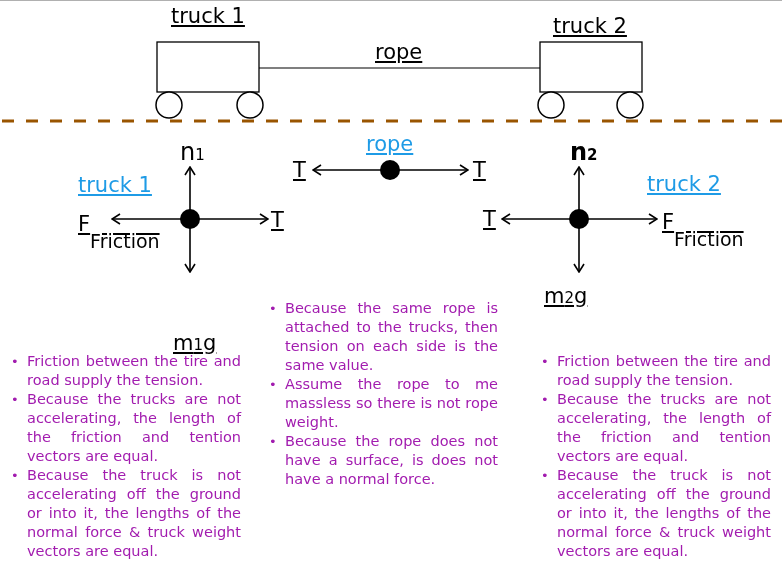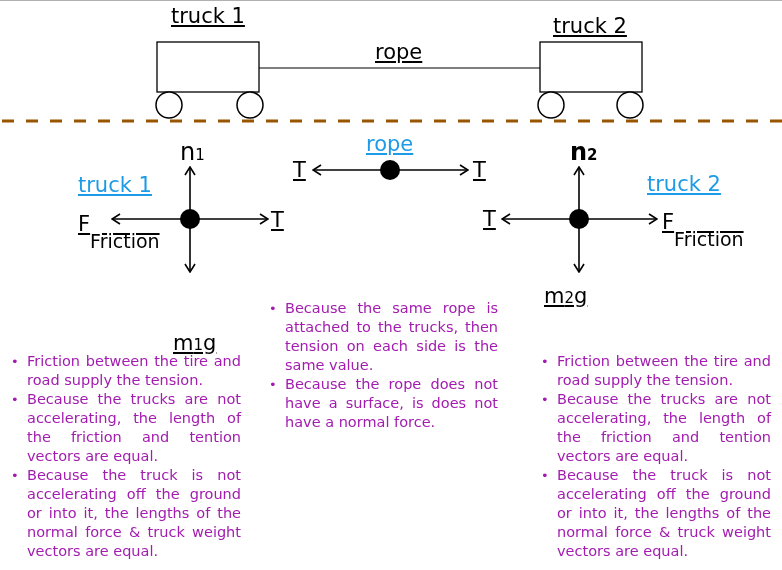--- a/index.html
+++ b/index.html
@@ -81,20 +81,21 @@
 <div class="notes" style="left:9px;top:352px;width:232px;">
   <ul>
     <li>Friction between the tire and road supply the tension.</li>
     <li>Because the trucks are not accelerating, the length of the friction and tention vectors are equal.</li>
     <li>Because the truck is not accelerating off the ground or into it, the lengths of the normal force &amp; truck weight vectors are equal.</li>
   </ul>
 </div>
 <div class="notes" style="left:267px;top:299px;width:231px;">
   <ul>
     <li>Because the same rope is attached to the trucks, then tension on each side is the same value.</li>
+    <li>Assume the rope to me massless so there is not rope weight.</li>
     <li>Because the rope does not have a surface, is does not have a normal force.</li>
   </ul>
 </div>
 <div class="notes" style="left:539px;top:352px;width:232px;">
   <ul>
     <li>Friction between the tire and road supply the tension.</li>
     <li>Because the trucks are not accelerating, the length of the friction and tention vectors are equal.</li>
     <li>Because the truck is not accelerating off the ground or into it, the lengths of the normal force &amp; truck weight vectors are equal.</li>
   </ul>
 </div>

